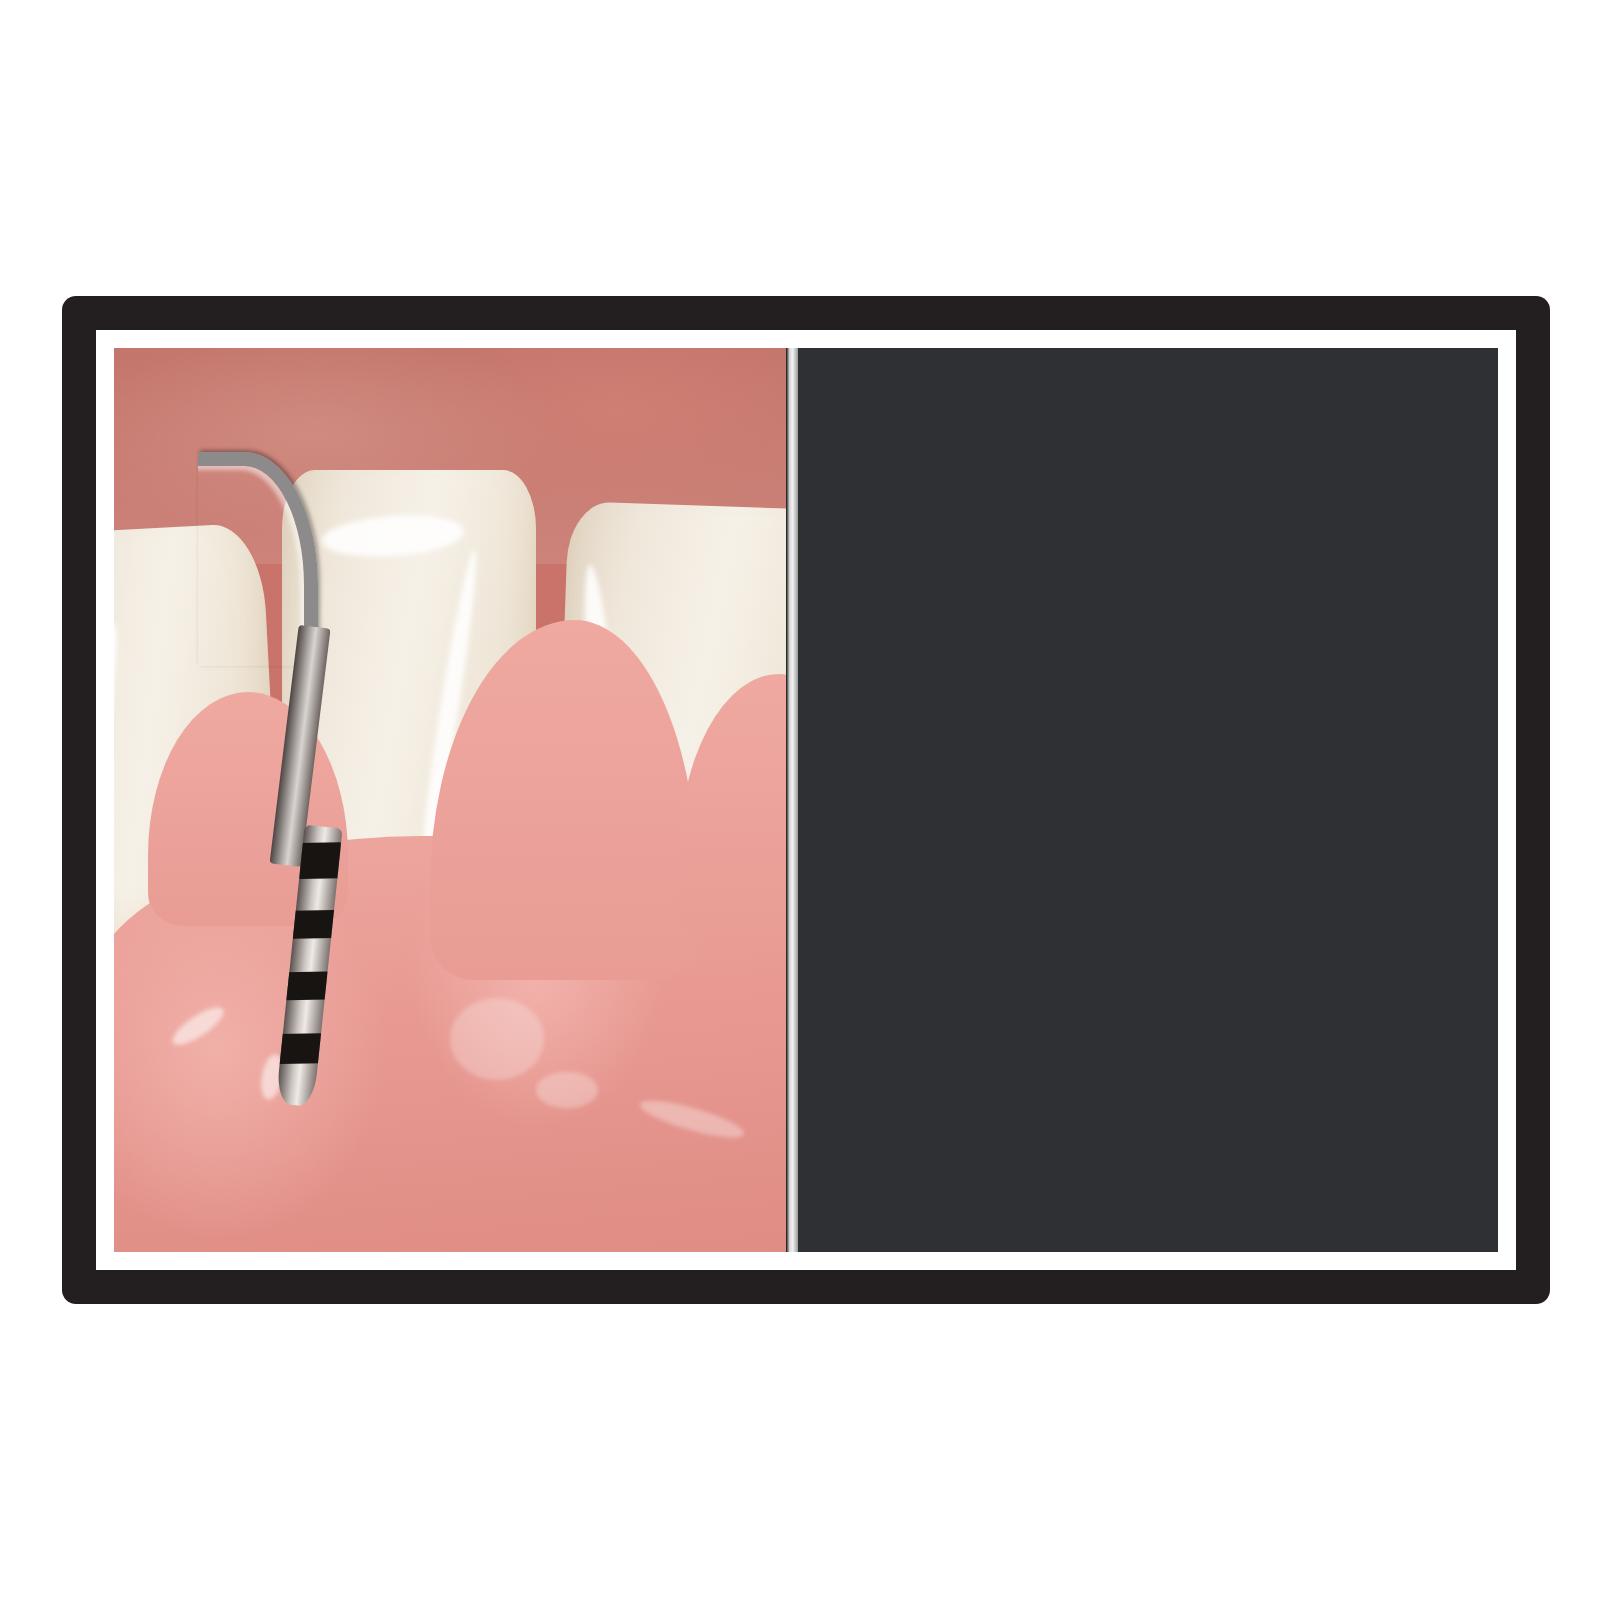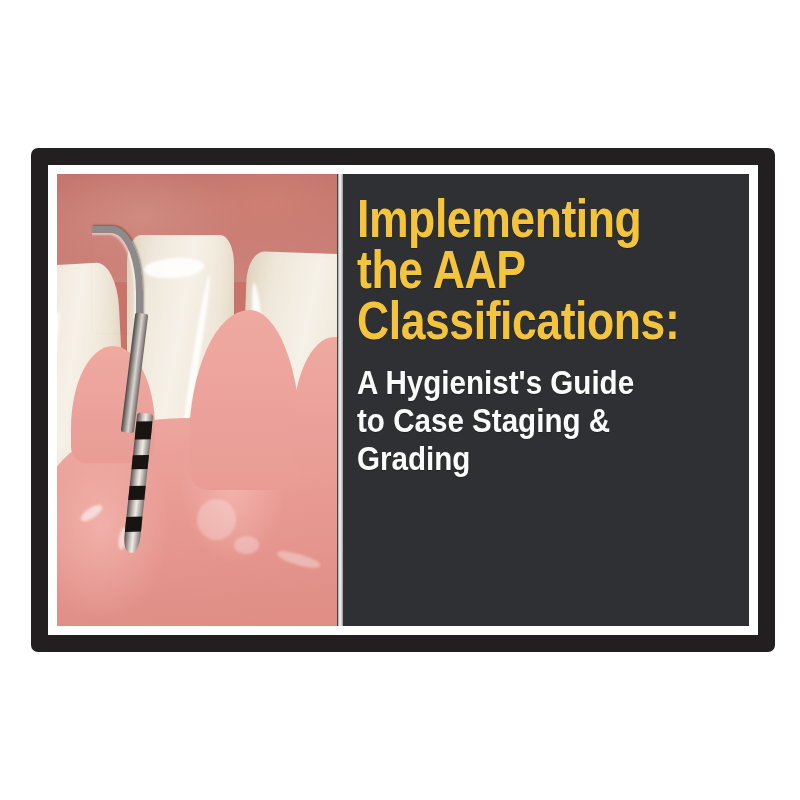--- a/index.html
+++ b/index.html
@@ -302,26 +302,18 @@
               <div class="probe-band" style="top:30%;height:10%;"></div>
               <div class="probe-band" style="top:52%;height:10%;"></div>
               <div class="probe-band" style="top:74%;height:11%;"></div>
             </div>
           </div>
 
         </div>
 
         <div id="divider"></div>
 
-        <div id="panel">
-          <h1 id="title">Implementing
-the AAP
-Classifications:</h1>
-          <p id="subtitle">A Hygienist's Guide
-to  Case Staging &amp;
-Grading</p>
-        </div>
 
       </div>
     </div>
   </div>
 
 </div>
 
 </body></html>

